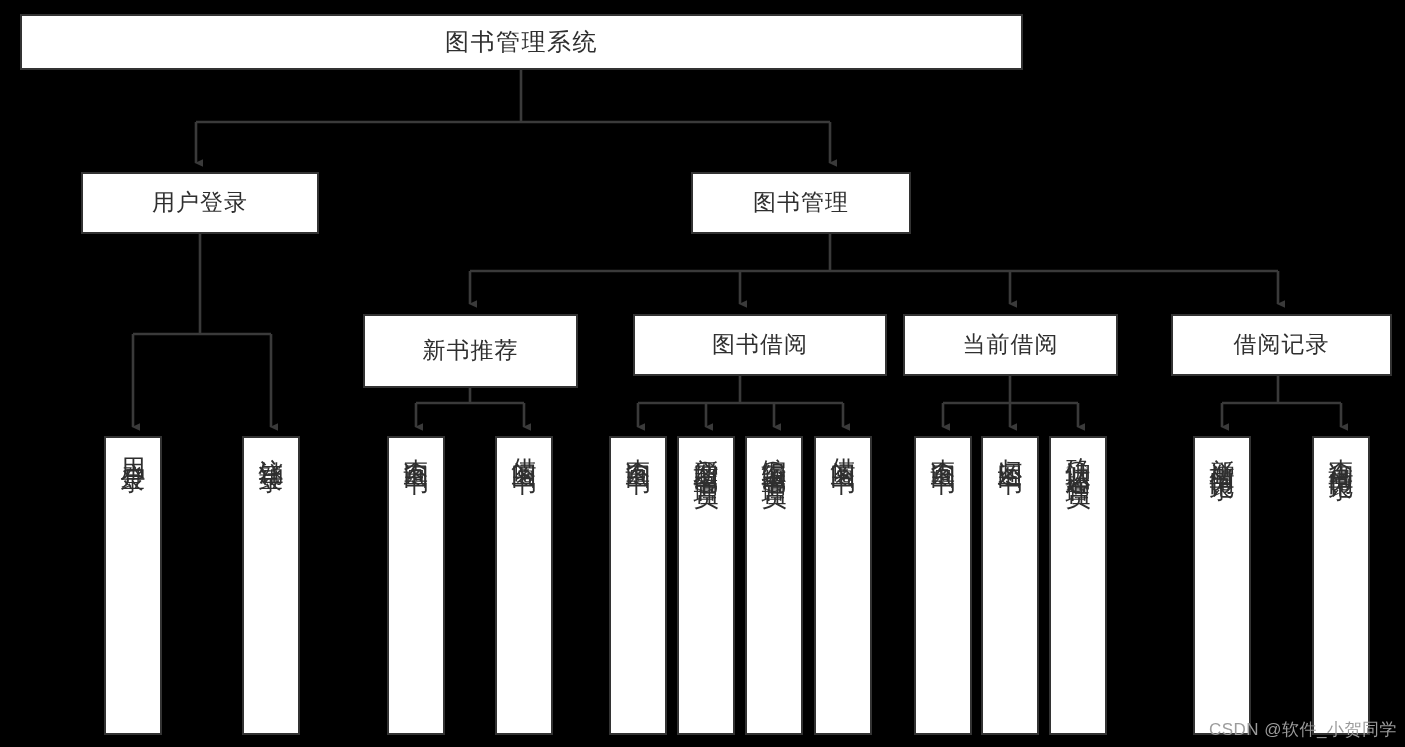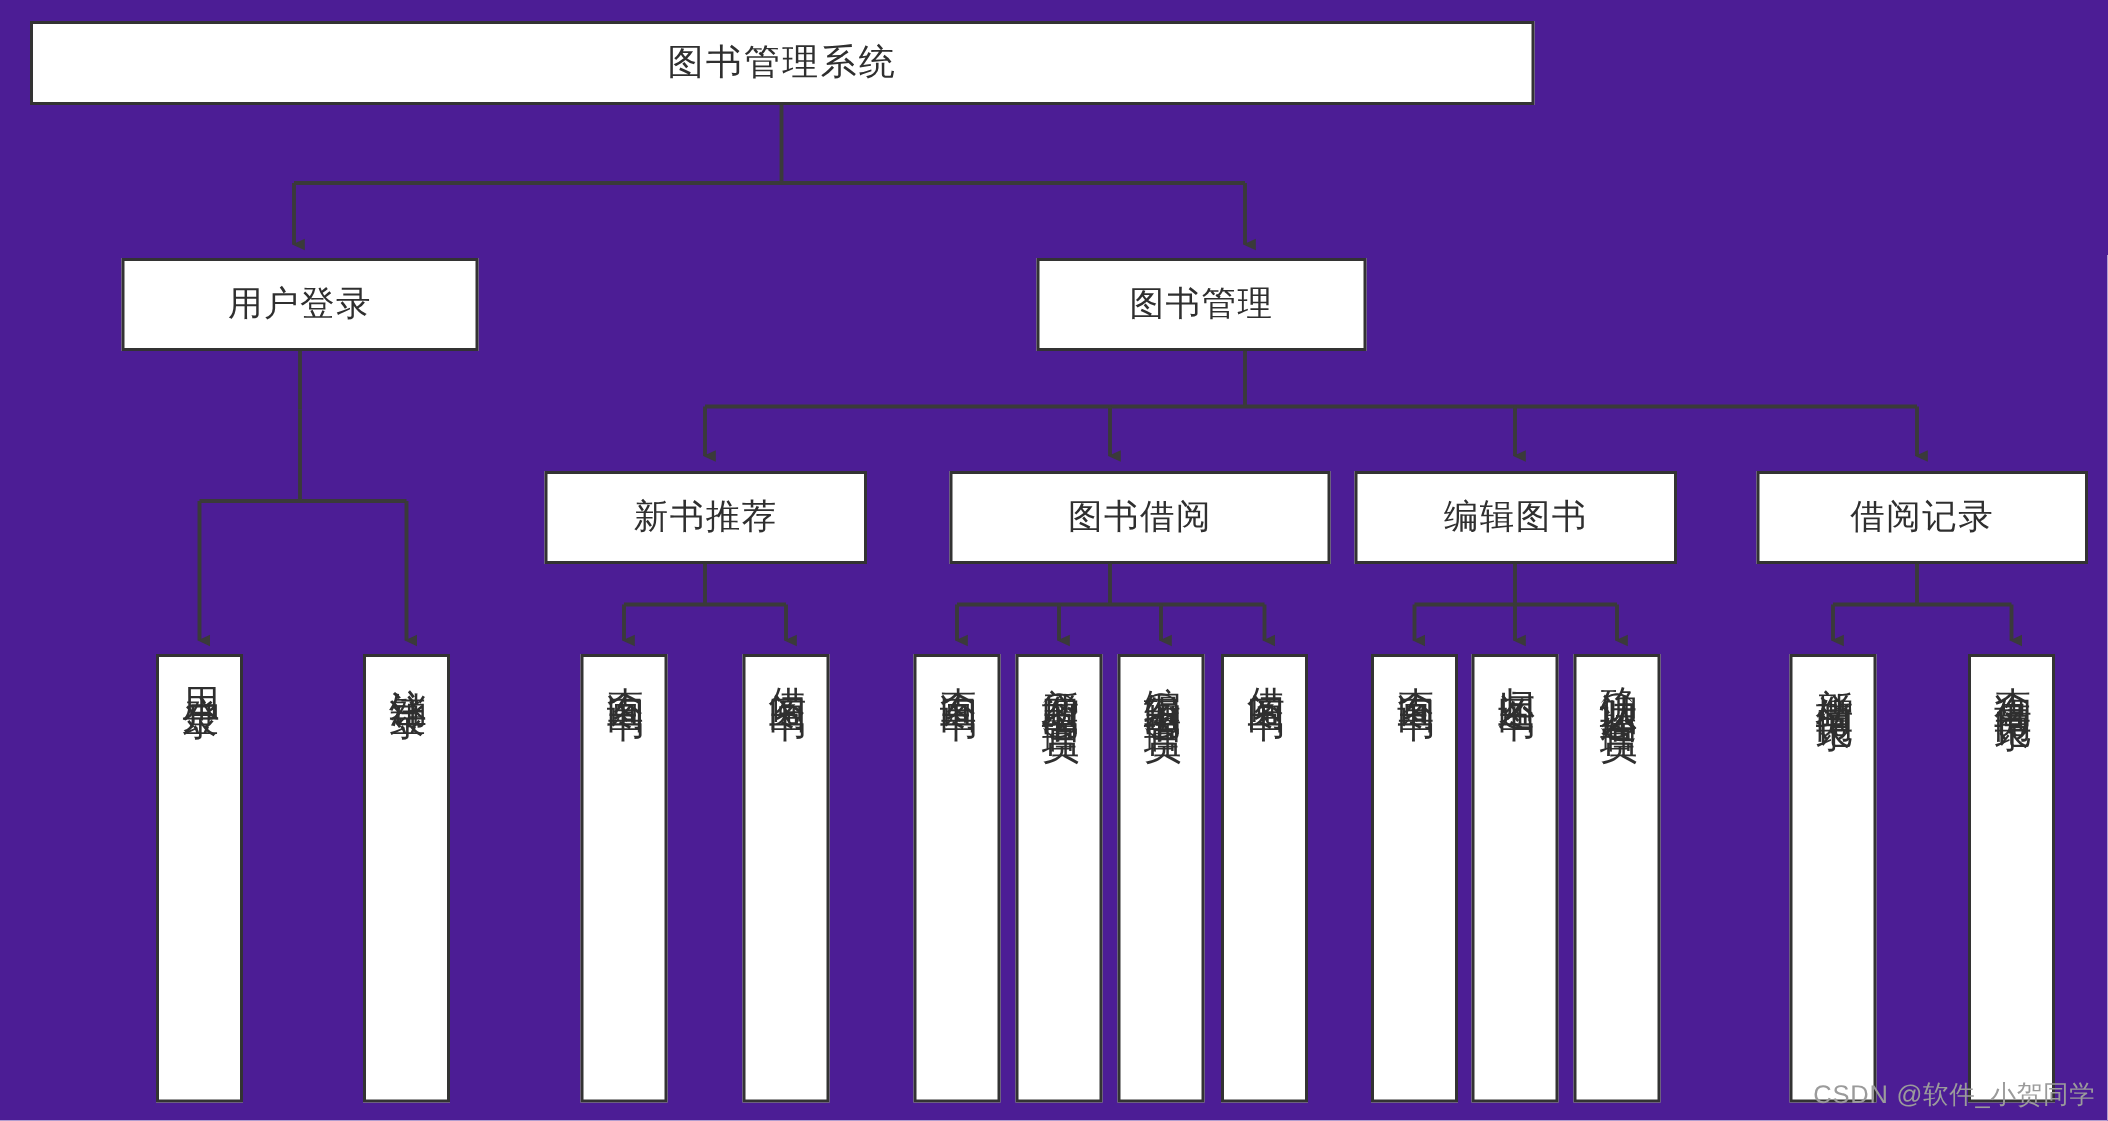--- a/index.html
+++ b/index.html
@@ -9,21 +9,21 @@
     background: #ffffff;
   }
   body {
     font-family: "Liberation Sans", "DejaVu Sans", sans-serif;
     color: #2b2b2b;
   }
   #diagram-root {
     position: relative;
     width: 1405px;
     height: 747px;
-    background: #4c1d95;
+    background: #000000;
     overflow: hidden;
   }
   svg#connector-layer {
     position: absolute;
     left: 0;
     top: 0;
     width: 1405px;
     height: 747px;
     pointer-events: none;
   }
@@ -139,30 +139,30 @@
   </div>
 
   <div class="node horizontal" style="left:81px; top:172px; width:238px; height:62px;">
     <span class="node-label">用户登录</span>
   </div>
 
   <div class="node horizontal" style="left:691px; top:172px; width:220px; height:62px;">
     <span class="node-label">图书管理</span>
   </div>
 
-  <div class="node horizontal" style="left:363px; top:314px; width:215px; height:62px;align-items:center;">
+  <div class="node horizontal" style="left:363px; top:314px; width:215px; height:74px;align-items:center;">
     <span class="node-label">新书推荐</span>
   </div>
 
   <div class="node horizontal" style="left:633px; top:314px; width:254px; height:62px;">
     <span class="node-label">图书借阅</span>
   </div>
 
   <div class="node horizontal" style="left:903px; top:314px; width:215px; height:62px;">
-    <span class="node-label">编辑图书</span>
+    <span class="node-label">当前借阅</span>
   </div>
 
   <div class="node horizontal" style="left:1171px; top:314px; width:221px; height:62px;">
     <span class="node-label">借阅记录</span>
   </div>
 
   <div class="node vertical" style="left:104px; top:436px; width:58px; height:299px;">
     <span class="node-label">用户登录</span>
   </div>
 

